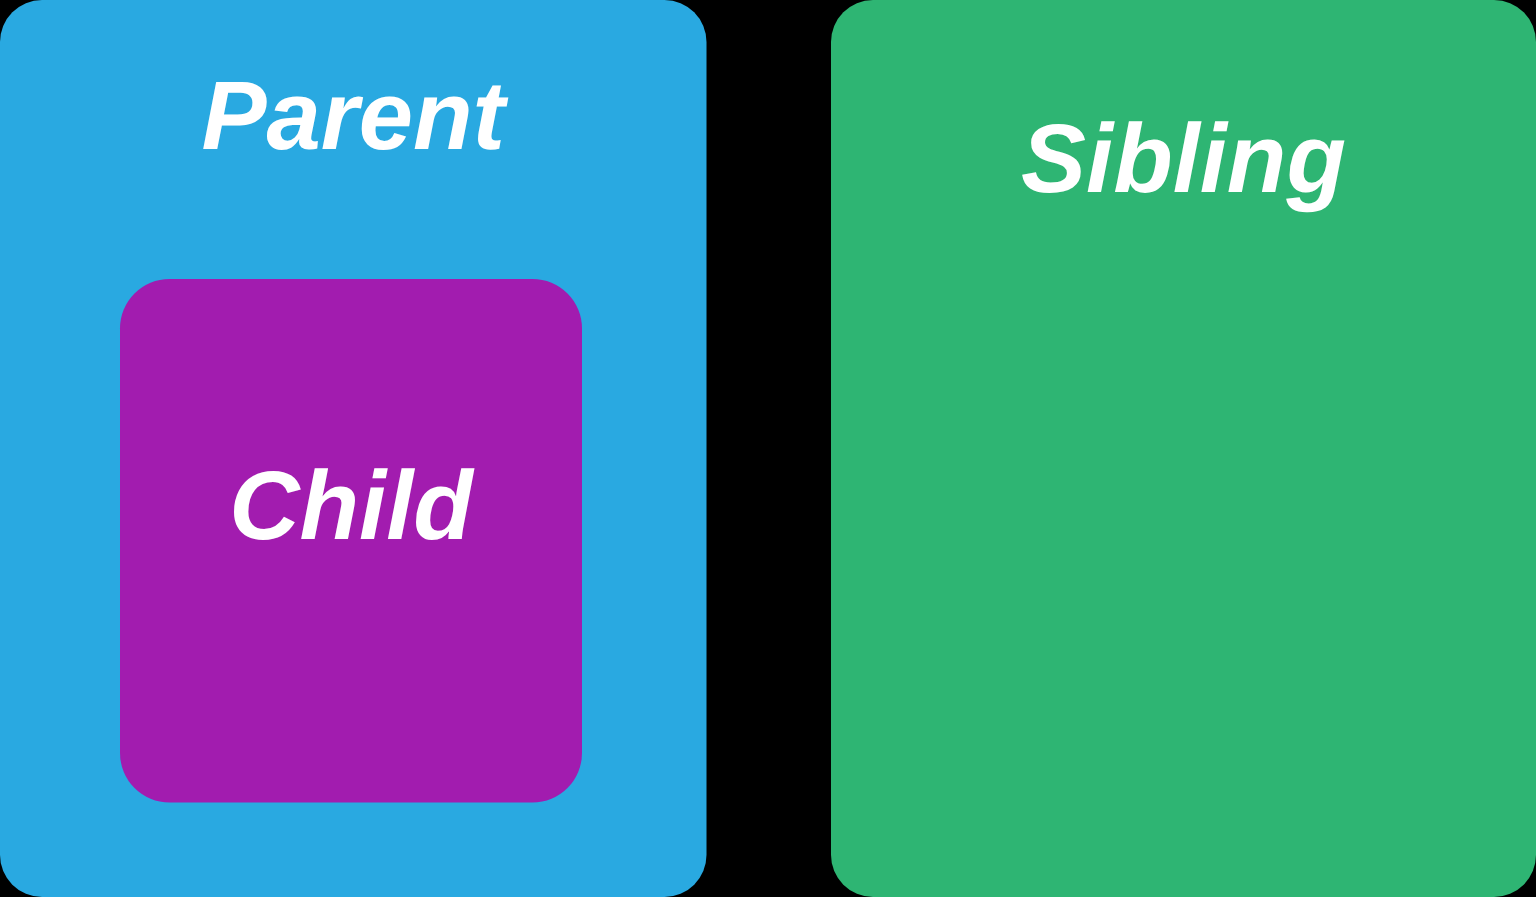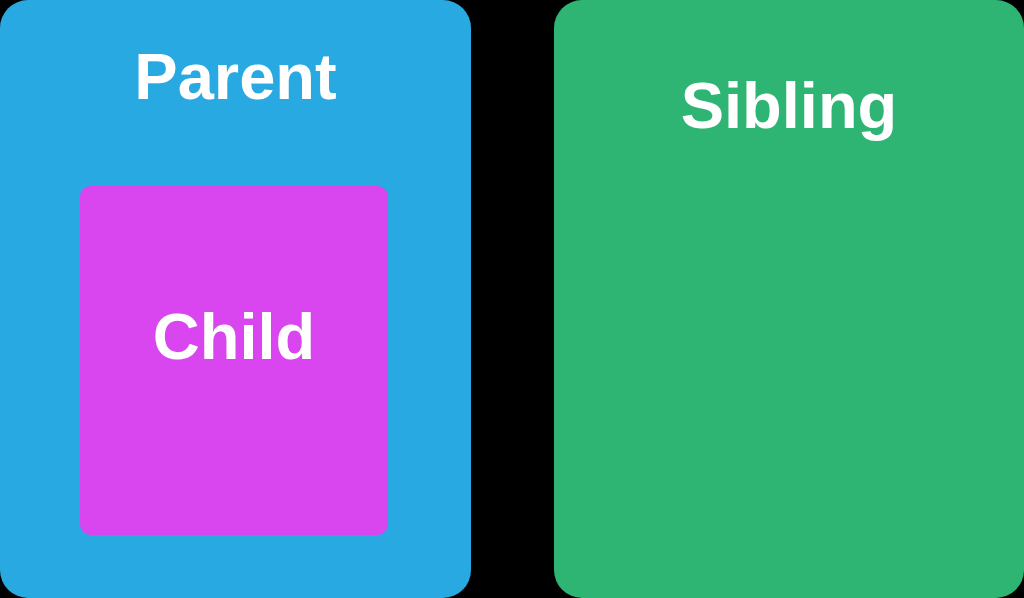--- a/index.html
+++ b/index.html
@@ -12,20 +12,21 @@
     height: 598px;
     position: relative;
     overflow: hidden;
     font-family: "Liberation Sans", sans-serif;
   }
   .canvas {
     position: absolute;
     left: 0; top: 0;
     width: 1024px;
     height: 472px;
+    font-style: italic;
   }
   .box {
     position: absolute;
     box-sizing: border-box;
   }
   .box-label {
     display: block;
     text-align: center;
     font-weight: bold;
     font-size: 65px;
@@ -67,21 +68,21 @@
   }
 </style>
 </head>
 <body style="background-color: rgb(0, 0, 0);">
 
 <div class="canvas">
 
   <div class="box" id="parent-box" style="background-color: rgb(41, 169, 225);">
     <span class="box-label" style="color: rgb(255, 255, 255);">Parent</span>
 
-    <div class="box" id="child-box" style="background-color: #d946ef; border-radius: 11px;">
+    <div class="box" id="child-box" style="background-color: #a21caf;">
       <span class="box-label" style="color: rgb(255, 255, 255);">Child</span>
     </div>
   </div>
 
   <div class="box" id="sibling-box" style="background-color: rgb(46, 181, 115);">
     <span class="box-label" style="color: rgb(255, 255, 255); margin-top: 32px;">Sibling</span>
   </div>
 
 </div>
 

